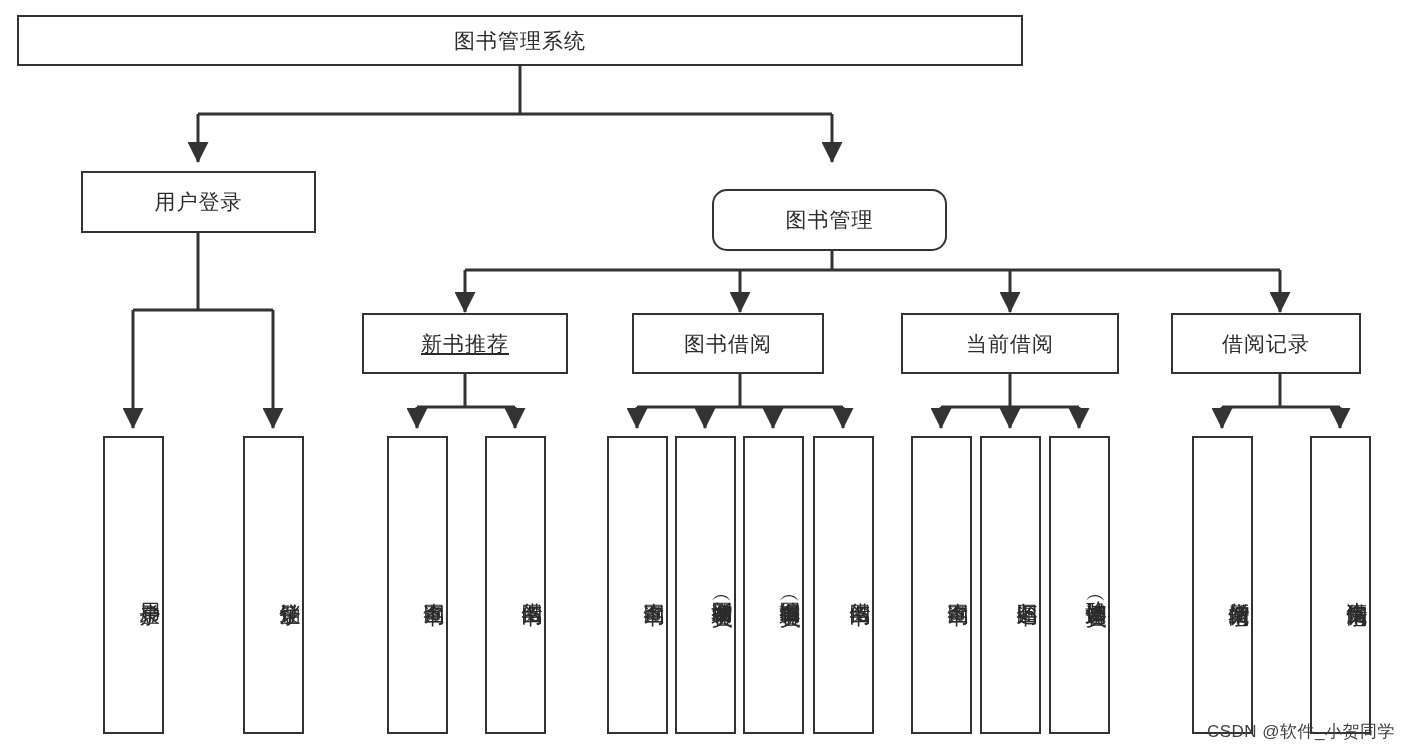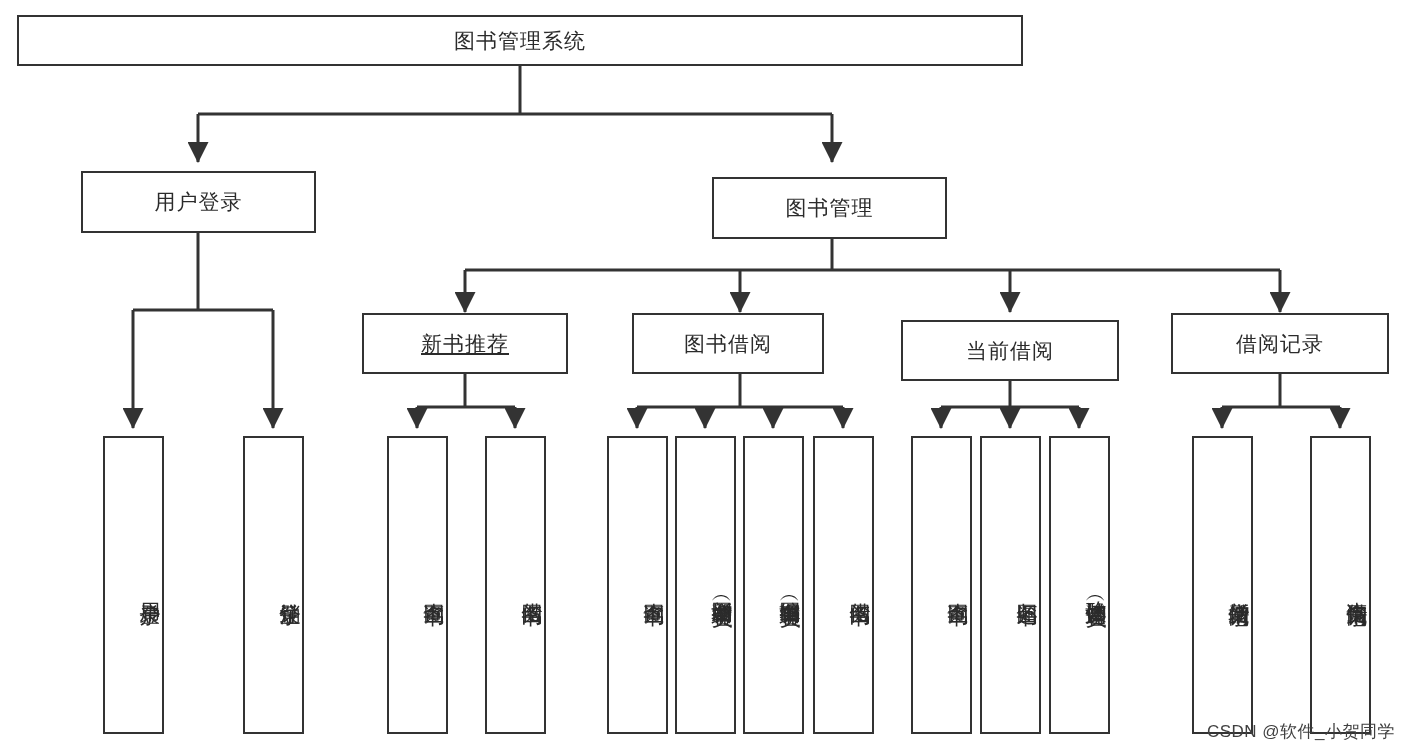--- a/index.html
+++ b/index.html
@@ -123,34 +123,34 @@
     </g>
   </svg>
 
   <div class="node node-h" style="left:17px; top:15px; width:1006px; height:51px;">
     <span>图书管理系统</span>
   </div>
 
   <div class="node node-h" style="left:81px; top:171px; width:235px; height:62px;">
     <span>用户登录</span>
   </div>
-  <div class="node node-h" style="left:712px; top:177px; width:235px; height:62px;">
+  <div class="node node-h" style="left:712px; top:189px; width:235px; height:62px;border-radius:15px;">
     <span>图书管理</span>
   </div>
 
   <div class="node node-h" style="left:362px; top:313px; width:206px; height:61px;text-decoration:underline;">
     <span>新书推荐</span>
   </div>
   <div class="node node-h" style="left:632px; top:313px; width:192px; height:61px;">
     <span>图书借阅</span>
   </div>
-  <div class="node node-h" style="left:901px; top:320px; width:218px; height:61px;">
+  <div class="node node-h" style="left:901px; top:313px; width:218px; height:61px;">
     <span>当前借阅</span>
   </div>
-  <div class="node node-h" style="left:1171px; top:313px; width:218px; height:61px;">
+  <div class="node node-h" style="left:1171px; top:313px; width:190px; height:61px;">
     <span>借阅记录</span>
   </div>
 
   <div class="node node-v" style="left:103px; top:436px; width:61px; height:298px;">
     <span class="vlabel">用户登录</span>
   </div>
   <div class="node node-v" style="left:243px; top:436px; width:61px; height:298px;">
     <span class="vlabel">注销登录</span>
   </div>
 

